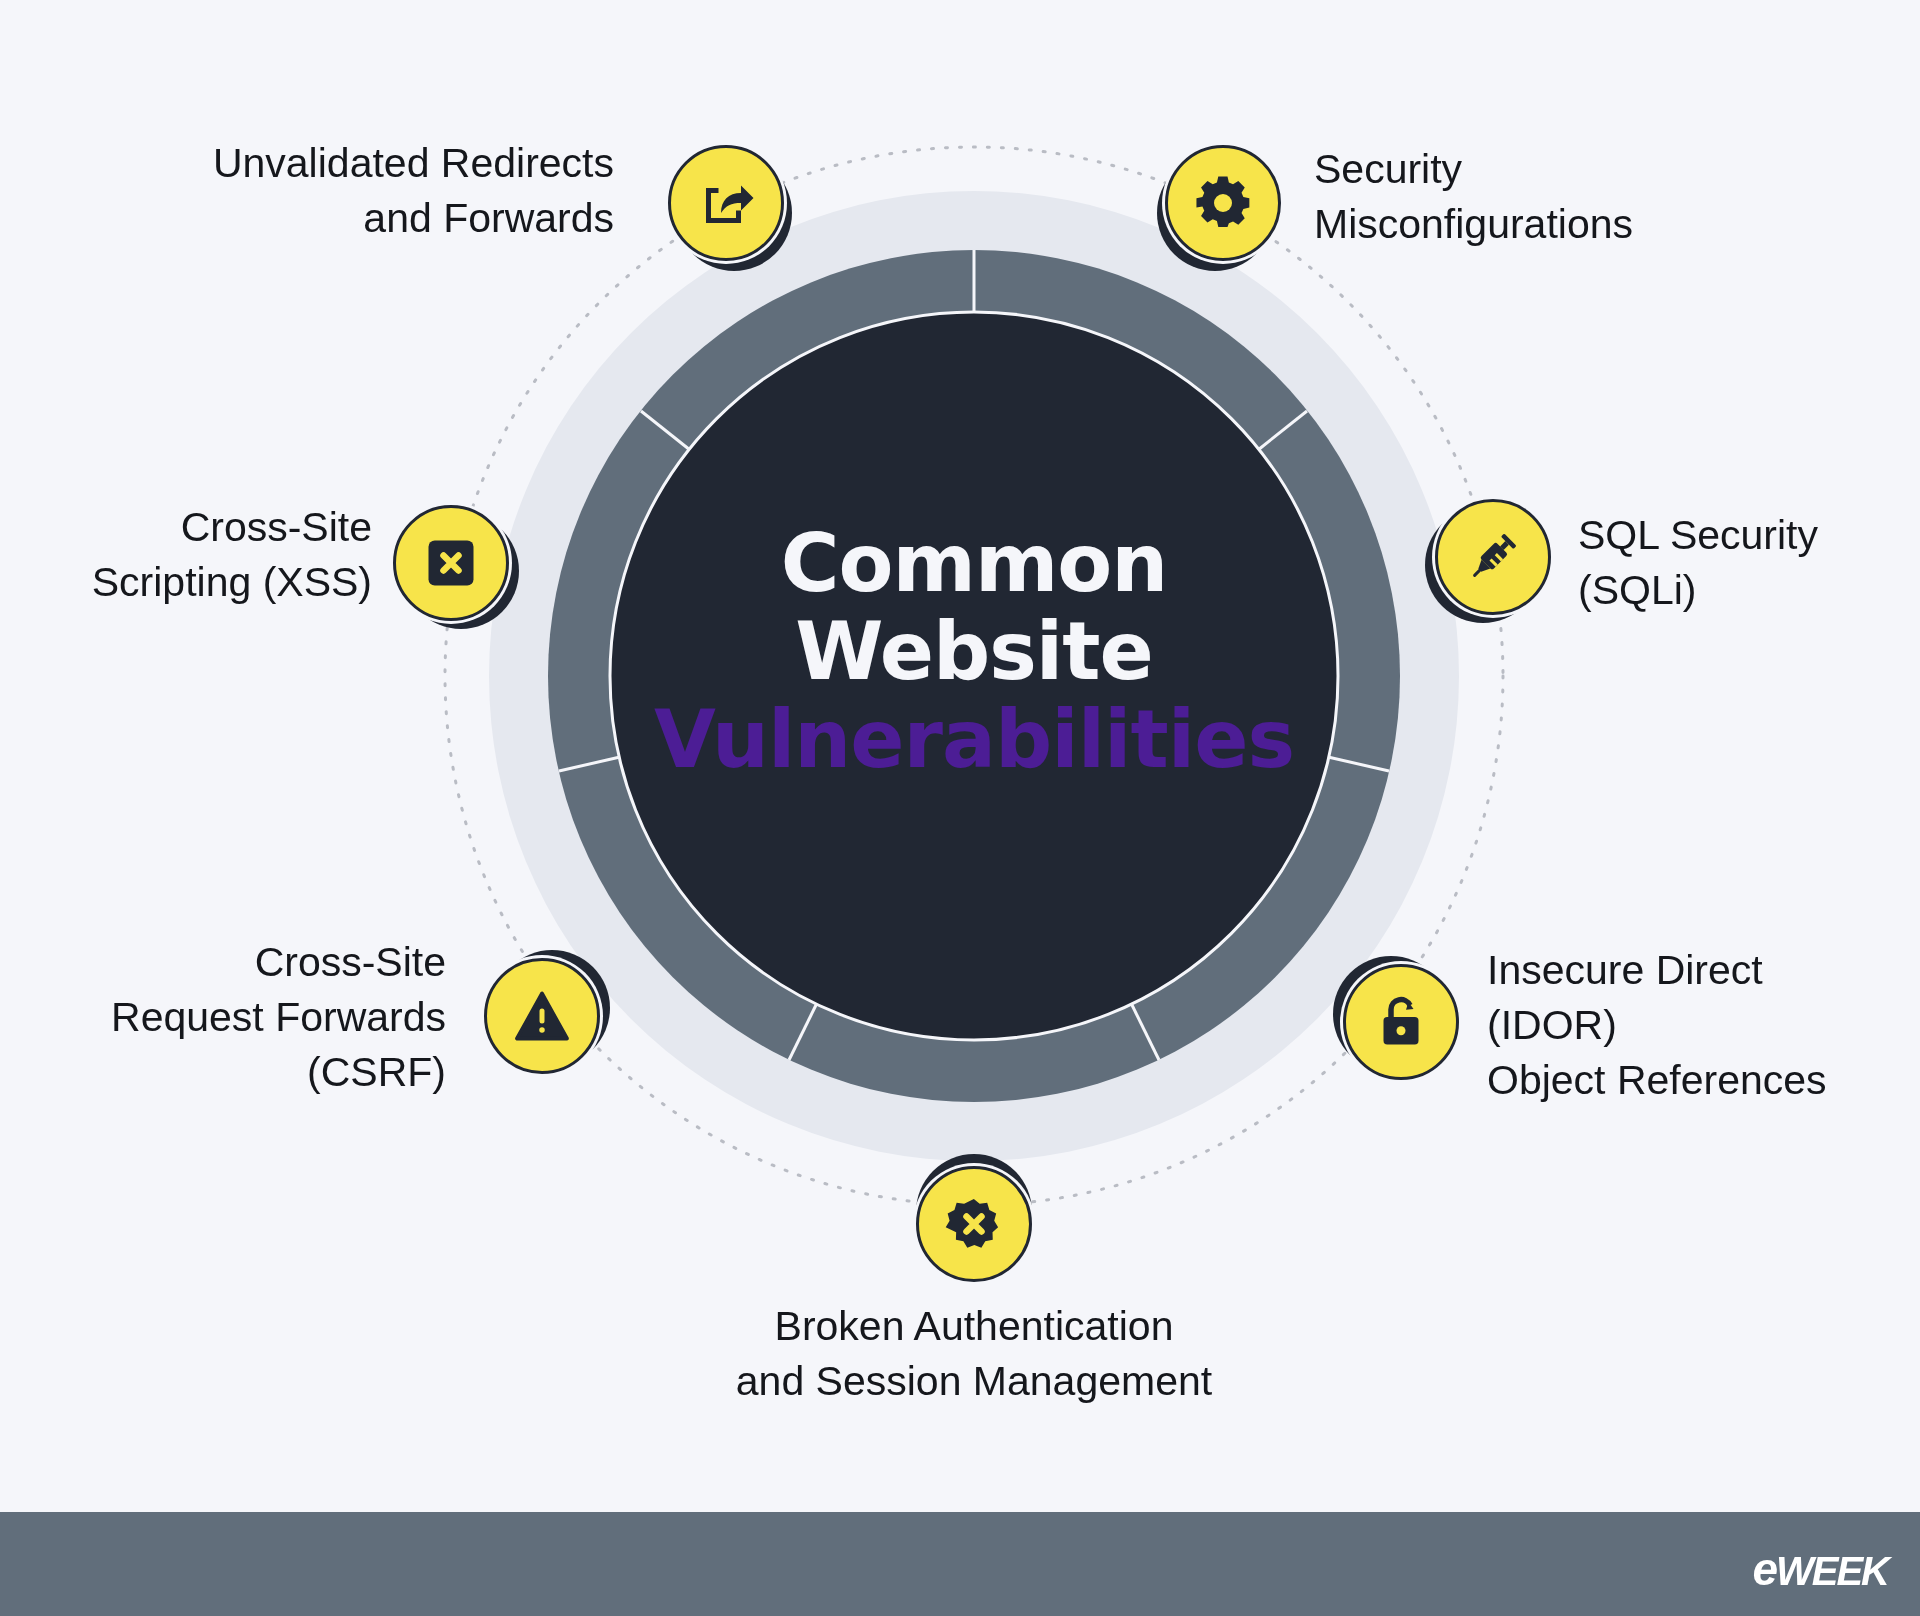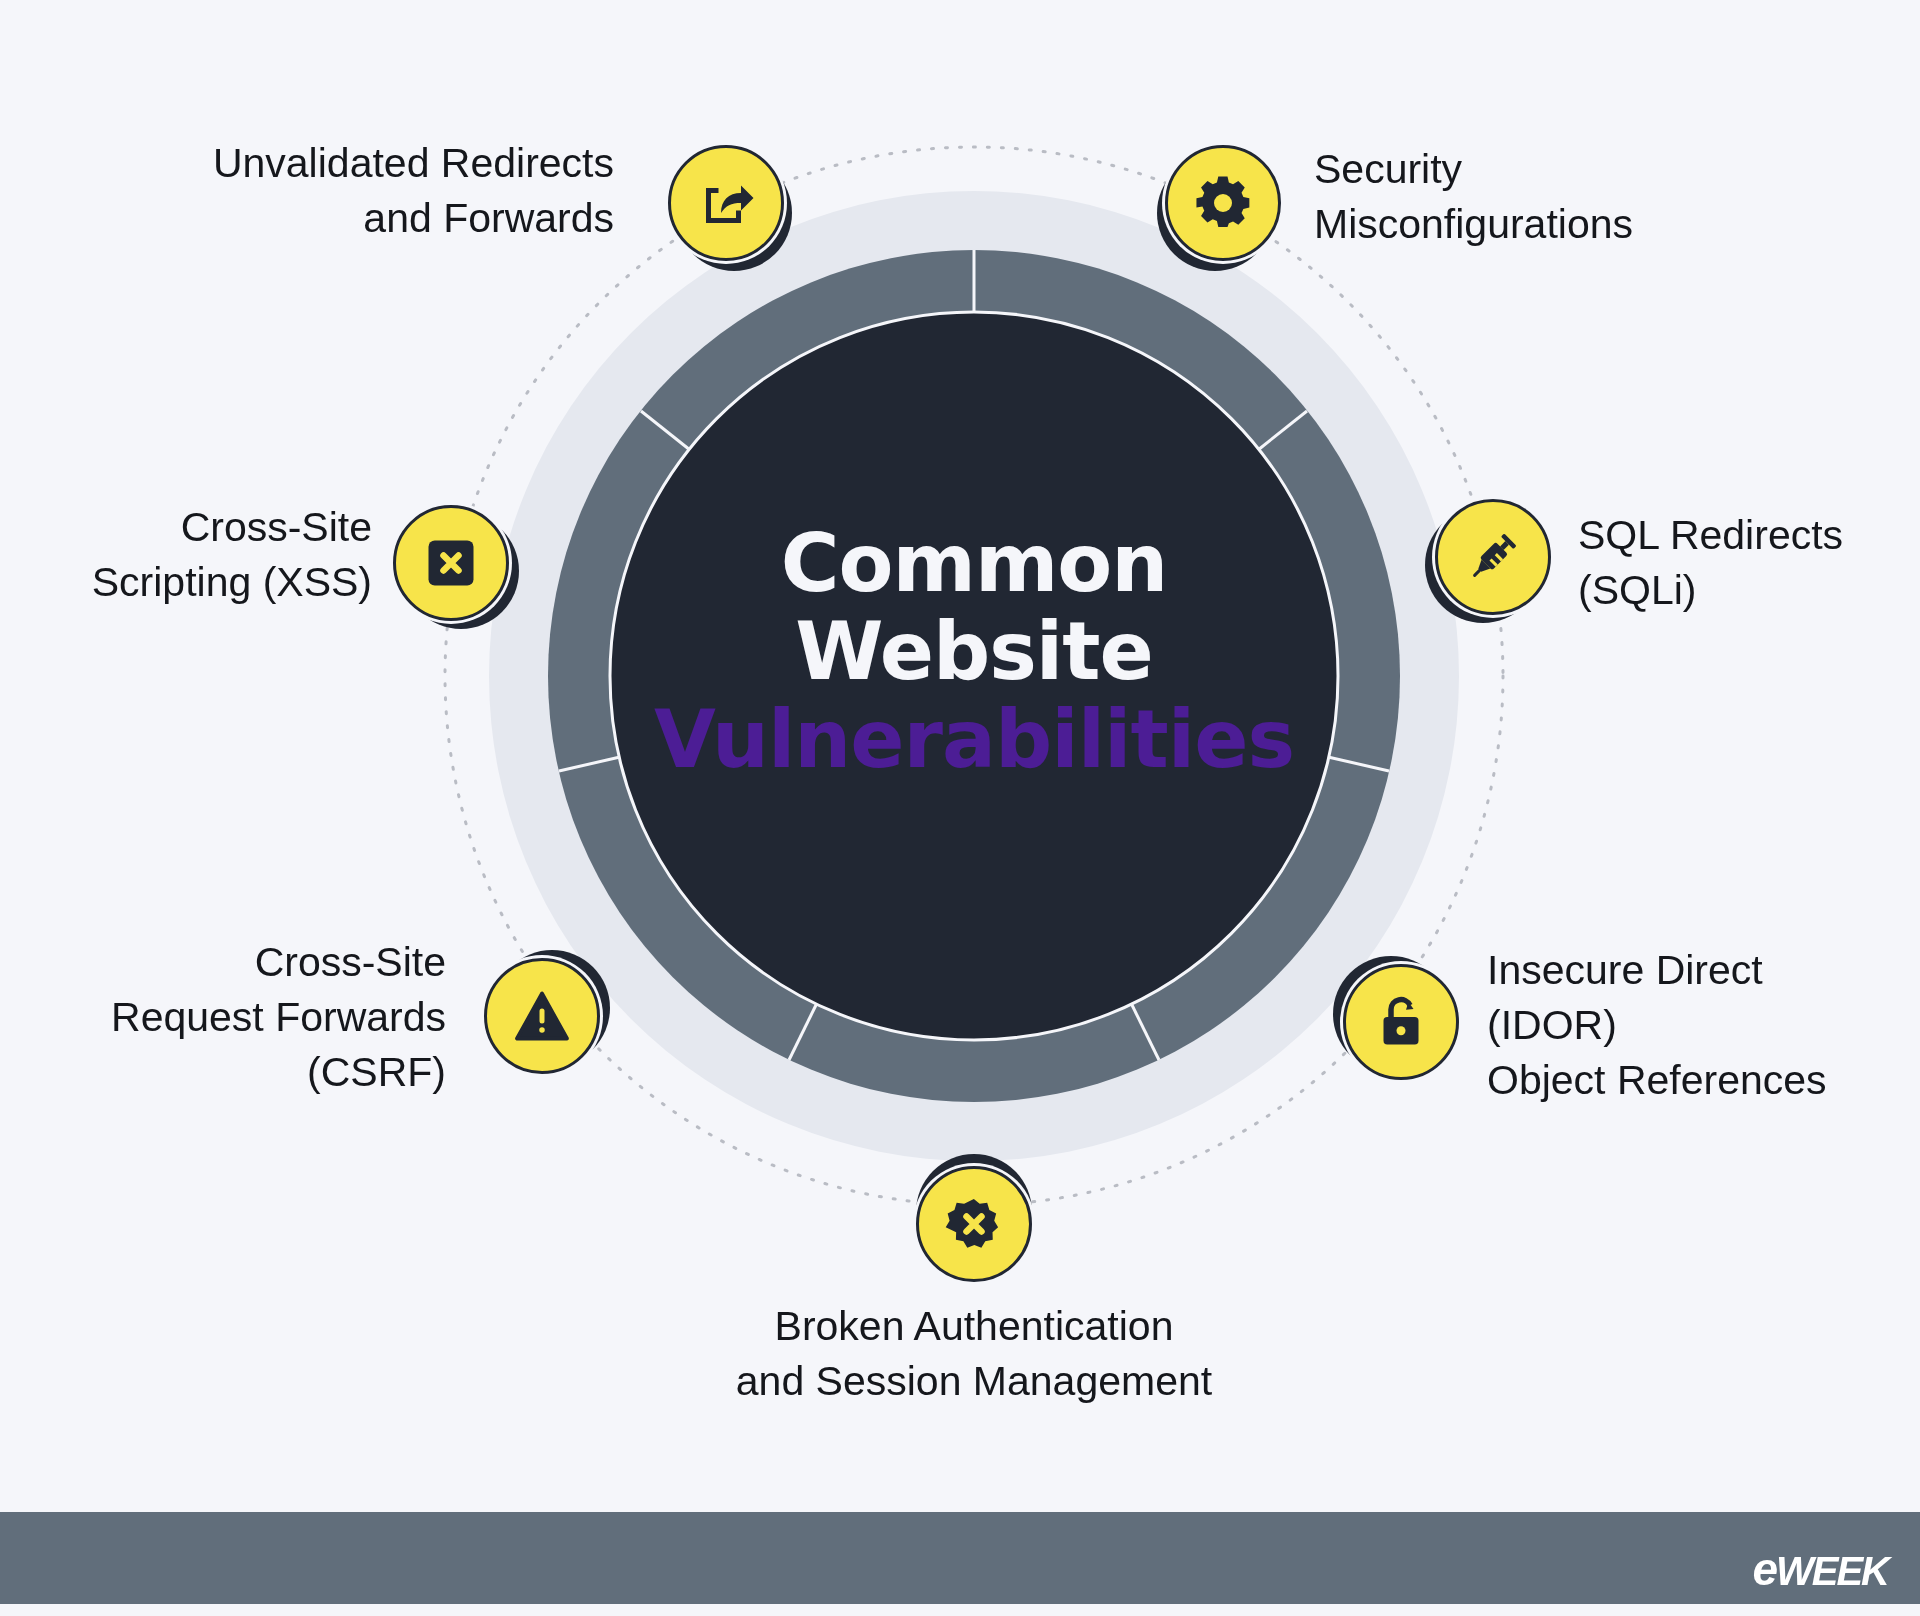--- a/index.html
+++ b/index.html
@@ -10,21 +10,21 @@
   .title .l1,.title .l2{color:#f5f6fa;font-size:80px;display:block;}
   .title .l3{color:#4c1d95;font-size:80px;display:block;}
   .node{position:absolute;width:116px;height:116px;}
   .node .shadow{position:absolute;width:116px;height:116px;border-radius:50%;background:#212733;}
   .node .face{position:absolute;left:0;top:0;width:110px;height:110px;border-radius:50%;background:#f7e44a;border:3px solid #212733;box-shadow:0 0 0 3px #f5f6fa;}
   .node .face svg{position:absolute;left:25px;top:25px;width:60px;height:60px;}
   .label{position:absolute;font-size:41px;line-height:55px;color:#15171c;white-space:nowrap;}
   .label span{display:block;}
   .label.right{text-align:right;}
   .label.center{text-align:center;}
-  .footer{position:absolute;left:0;top:1512px;width:1920px;height:92px;background:#616e7b;}
+  .footer{position:absolute;left:0;top:1512px;width:1920px;height:104px;background:#616e7b;}
   .logo{position:absolute;right:32px;top:30px;color:#ffffff;font-family:"Liberation Sans",sans-serif;font-weight:bold;font-style:italic;font-size:40px;letter-spacing:-2px;}
   .logo .e{font-size:46px;}
 </style>
 </head>
 <body>
 
 <div class="stage">
   <svg class="rings" width="1920" height="1512" viewBox="0 0 1920 1512">
     <circle cx="974" cy="676" r="529" fill="none" stroke="#b9bcc4" stroke-width="3" stroke-dasharray="2 12" stroke-linecap="round"></circle>
     <circle cx="974" cy="676" r="485" fill="#e5e8ef"></circle>
@@ -85,21 +85,21 @@
             <rect x="20" y="8.5" width="1.8" height="7" rx=".5"></rect>
             <path d="M8 9.5L4.5 11.2v1.6L8 14.5z"></path>
             <rect x="1" y="11.4" width="4" height="1.2" rx=".6"></rect>
             <rect x="10" y="12" width="1.2" height="3.5" fill="#f7e44a"></rect>
             <rect x="13" y="12" width="1.2" height="3.5" fill="#f7e44a"></rect>
           </g>
         </svg>
     </div>
   </div>
   <div class="label" style="left:1578px;top:508px;">
-    <span>SQL Redirects</span>
+    <span>SQL Security</span>
     <span>(SQLi)</span>
   </div>
 
   <div class="node" style="left:1343px;top:964px;">
     <div class="shadow" style="left:-10px;top:-8px;"></div>
     <div class="face">
       <svg viewBox="0 0 24 24">
           <path d="M8 10V7a4 4 0 0 1 7.6-1.7" fill="none" stroke="#212733" stroke-width="2.2"></path>
           <path d="M15 4l2 2.8-3 .3z" fill="#212733"></path>
           <rect x="5" y="10" width="14" height="11" rx="1.5" fill="#212733"></rect>

